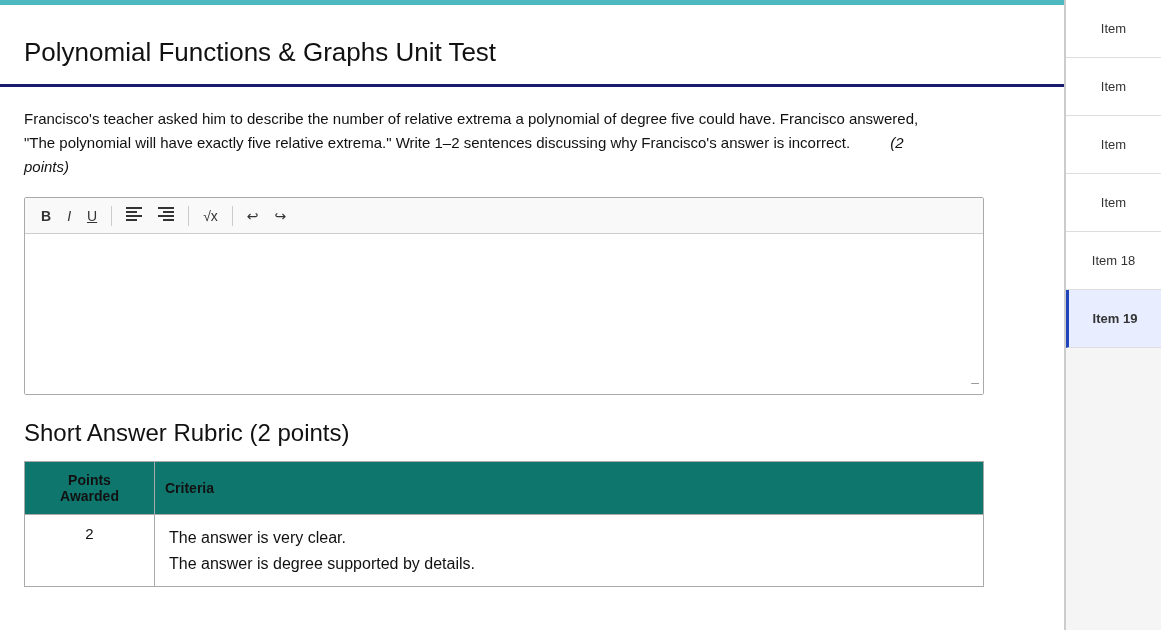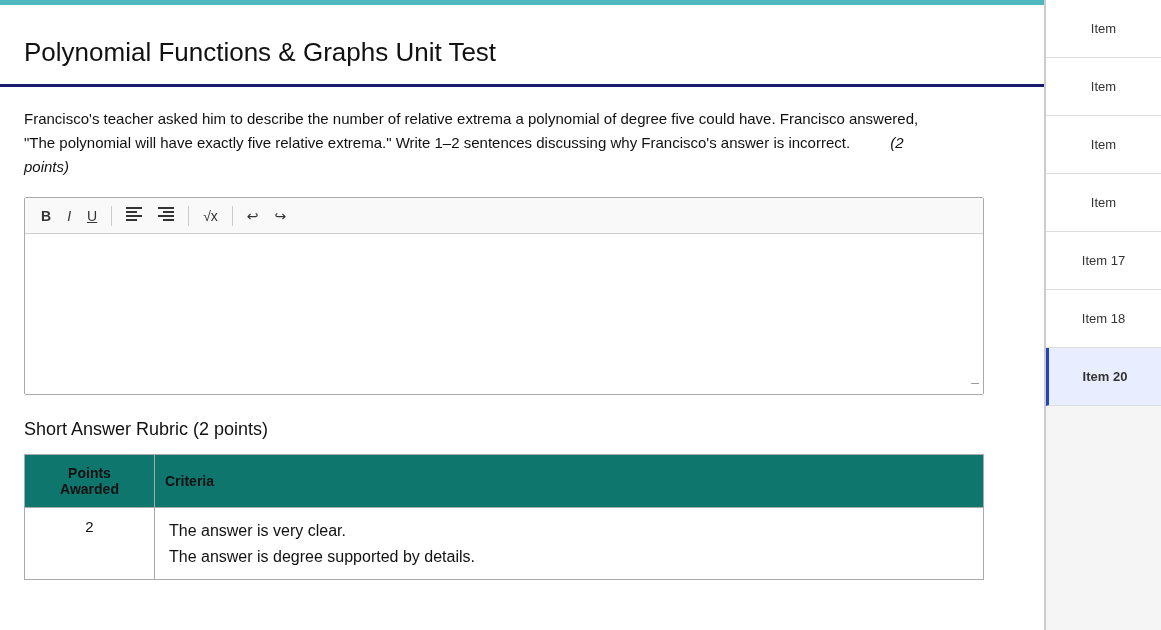--- a/index.html
+++ b/index.html
@@ -102,21 +102,21 @@
       position: absolute;
       bottom: 4px;
       right: 4px;
       color: #999;
       font-size: 14px;
       cursor: se-resize;
     }
 
     
     .rubric-title {
-      font-size: 18px;
+      font-size: 24px;
       font-weight: 400;
       color: #111;
       margin-bottom: 14px;
     }
 
     .rubric-table {
       width: 100%;
       max-width: 960px;
       border-collapse: collapse;
       border: 1px solid #aaa;
@@ -154,21 +154,21 @@
       text-align: center;
       font-size: 15px;
     }
 
     .rubric-table td.criteria-cell {
       line-height: 1.6;
     }
 
     
     .sidebar {
-      width: 116px;
+      width: 96px;
       background: #f5f5f5;
       border-left: 1px solid #ccc;
       display: flex;
       flex-direction: column;
     }
 
     .sidebar-item {
       padding: 12px 8px;
       border-bottom: 1px solid #ddd;
       font-size: 13px;
@@ -283,21 +283,18 @@
   <div class="sidebar-item">
     <span>Item</span>
   </div>
   <div class="sidebar-item">
     <span>Item</span>
   </div>
   <div class="sidebar-item">
     <span>Item</span>
   </div>
   <div class="sidebar-item">
-    <span>Item 17</span>
-  </div>
-  <div class="sidebar-item">
     <span>Item 18</span>
   </div>
   <div class="sidebar-item active highlighted">
-    <span>Item 20</span>
+    <span>Item 19</span>
   </div>
 </div>
 
 </body></html>

